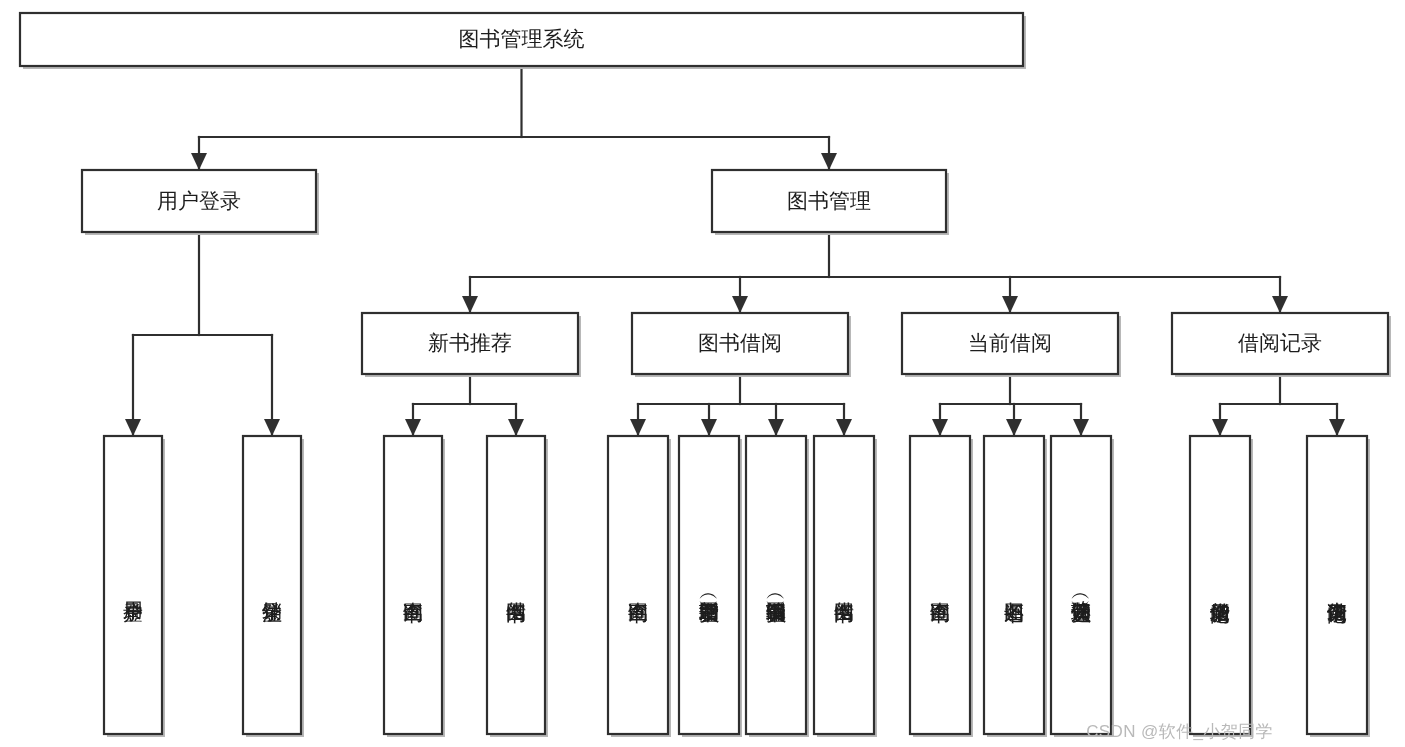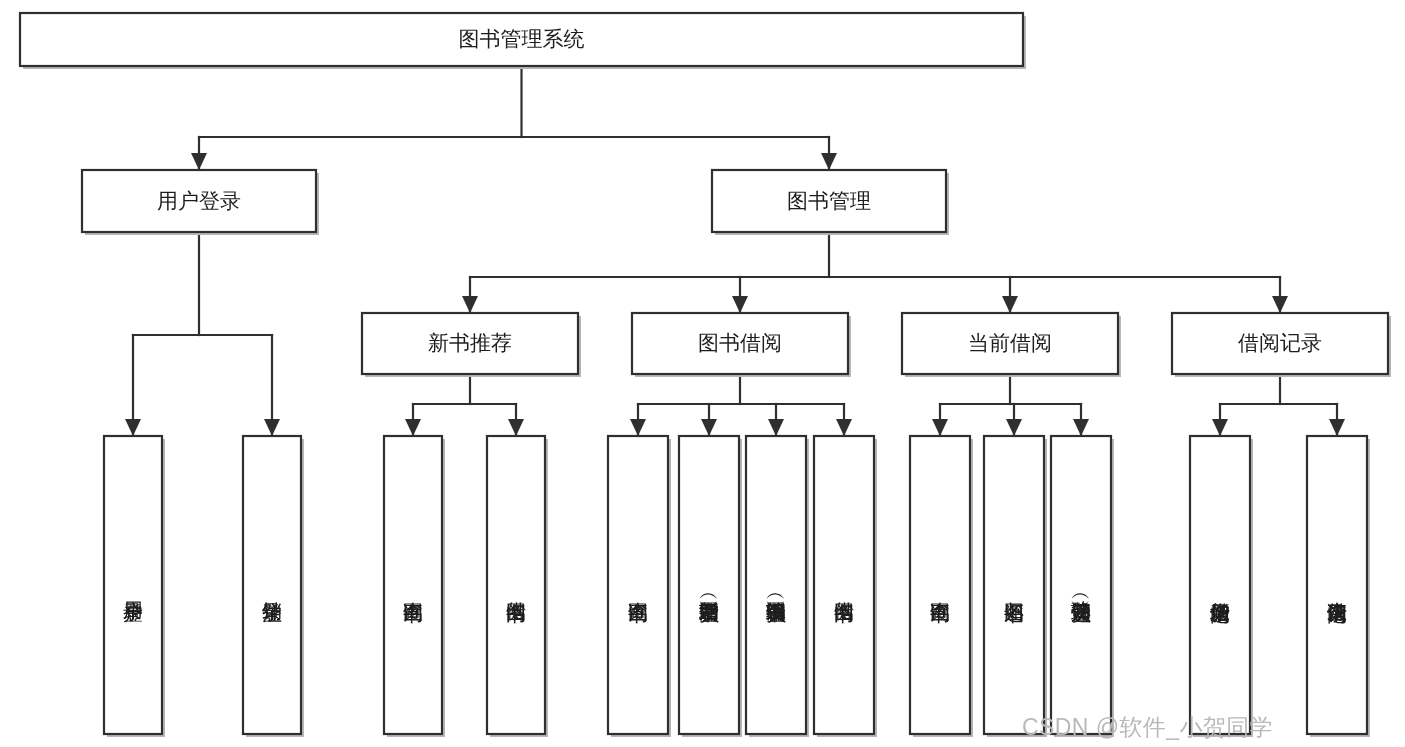--- a/index.html
+++ b/index.html
@@ -68,21 +68,21 @@
     white-space: nowrap;
     letter-spacing: 0.5px;
     pointer-events: none;
     user-select: none;
   }
   .watermark {
     position: absolute;
     right: 8px;
     bottom: 4px;
     font-family: "Liberation Sans", "DejaVu Sans", sans-serif;
-    font-size: 23px;
+    font-size: 17px;
     color: #b9b9b9;
     letter-spacing: 0.4px;
     white-space: nowrap;
   }
 </style>
 </head>
 <body>
 
 <div id="diagram-root">
   <svg class="diagram-canvas" viewBox="0 0 1405 747" xmlns="http://www.w3.org/2000/svg">

